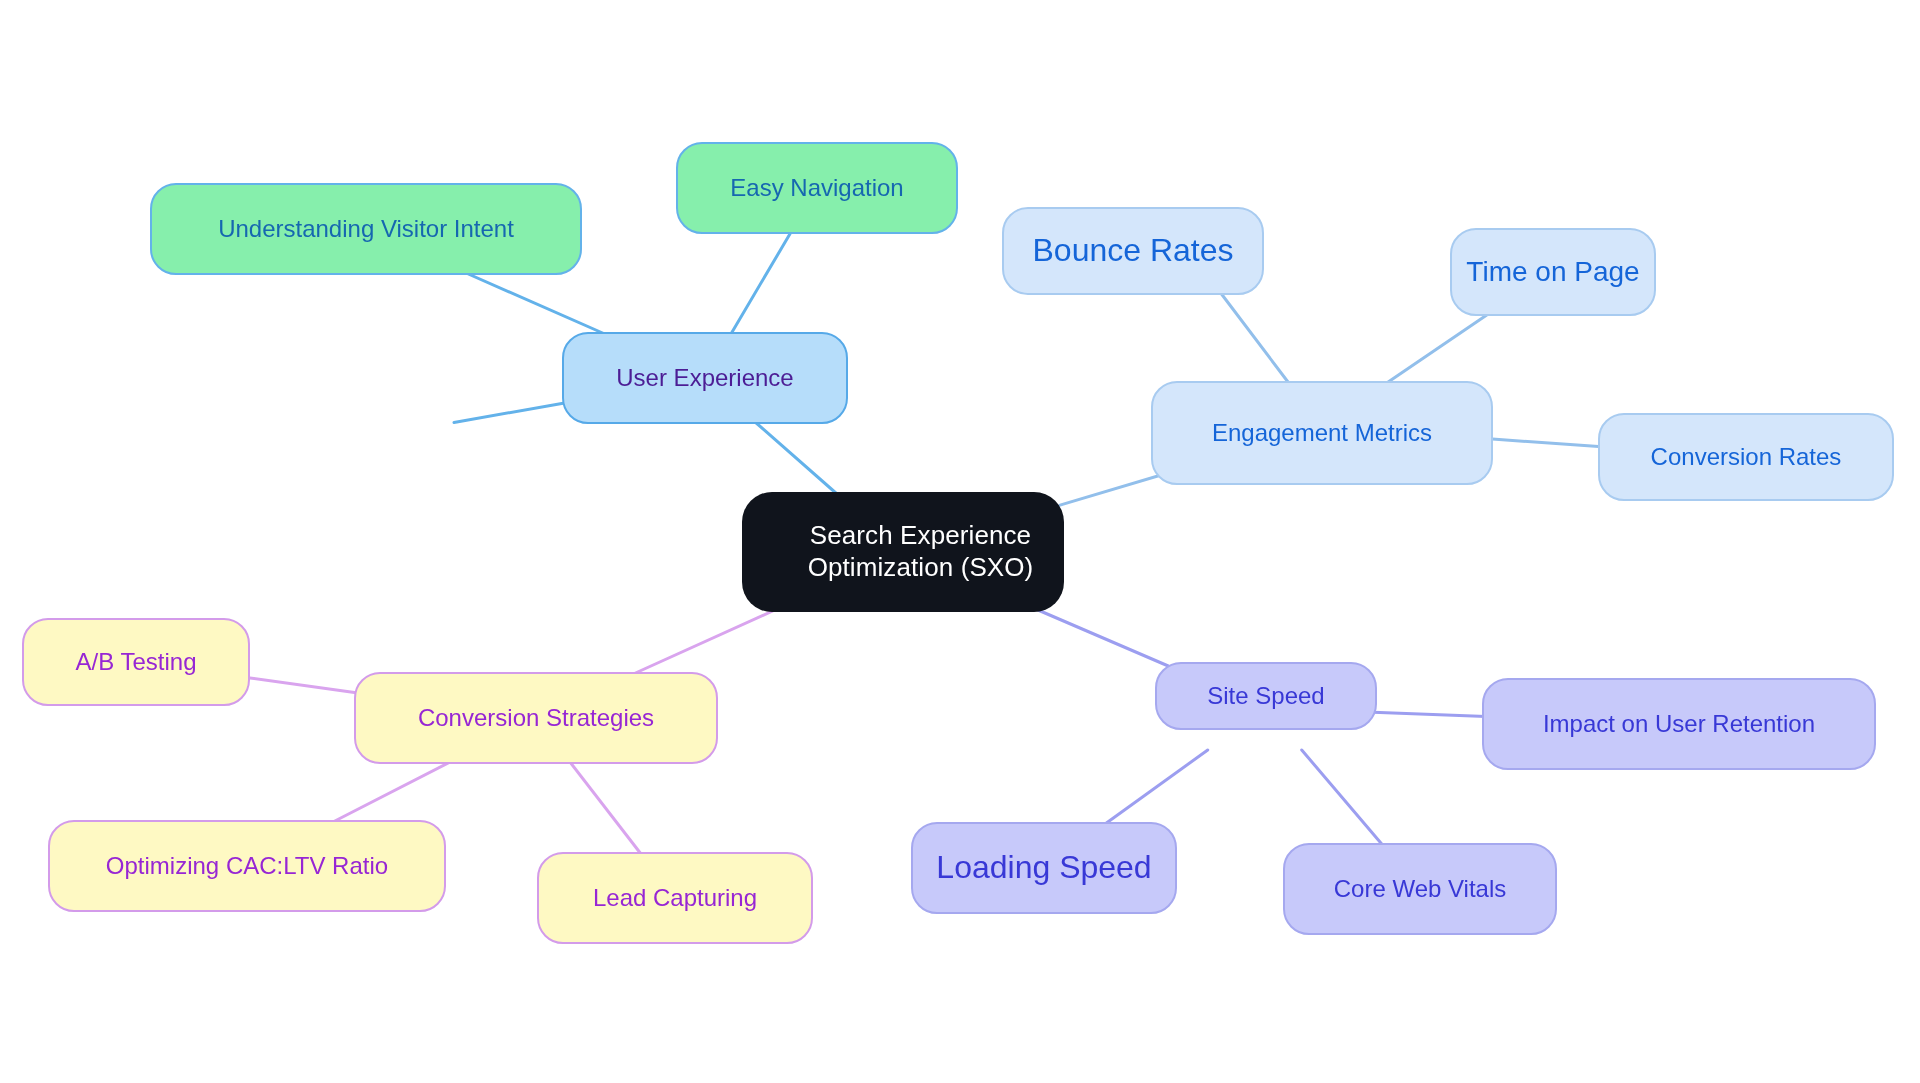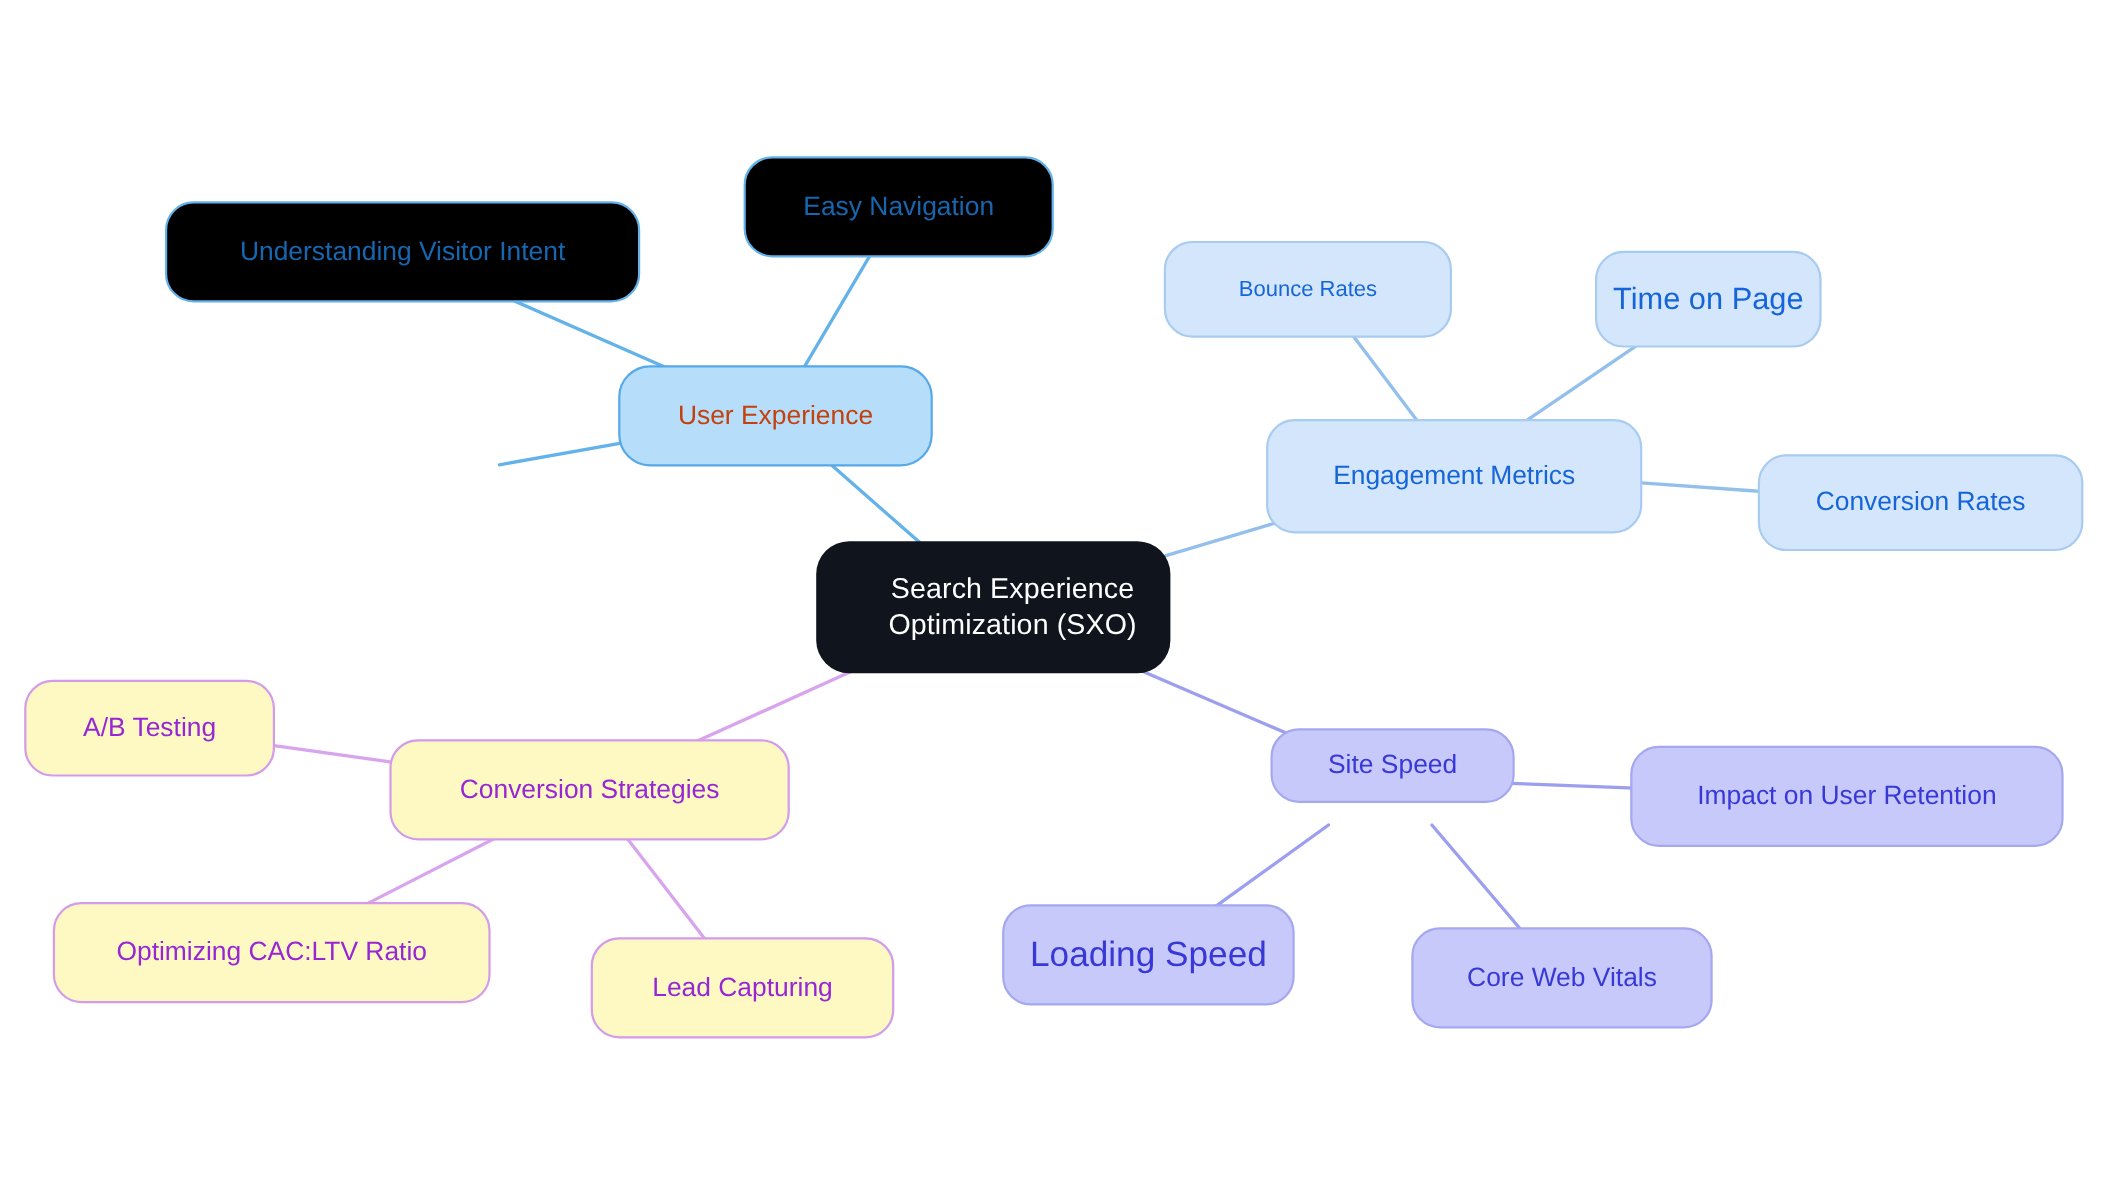--- a/index.html
+++ b/index.html
@@ -43,22 +43,22 @@
     border-radius: 30px;
     border-width: 0;
     font-size: 26px;
     letter-spacing: 0.1px;
   }
   .node .label {
     display: block;
     padding: 0 6px;
   }
   
-  .c-ux      { background:#b6ddfa; border-color:#56a9e8; color:#c2410c;border-radius:29px; }
-  .c-ux-leaf { background:#000000; border-color:#63b2ea; color:#1667b0; }
+  .c-ux      { background:#b6ddfa; border-color:#56a9e8; color:#4c1d95; }
+  .c-ux-leaf { background:#86efac; border-color:#63b2ea; color:#1667b0; }
   .c-em      { background:#d4e6fb; border-color:#a8cbf0; color:#1565d8; }
   .c-ss      { background:#c7c9fa; border-color:#a5a8ef; color:#3838d6; }
   .c-cs      { background:#fef9c3; border-color:#d39bea; color:#9726d4; }
   .c-root    { background:#10141c; color:#ffffff;padding-left:35px; }
 </style>
 </head>
 <body>
 
 <div id="canvas">
 
@@ -92,21 +92,21 @@
   <div class="node c-ux-leaf" id="n-understanding-visitor-intent" style="left: 150px; top: 183px; width: 432px; height: 92px; font-size: 24px;">
     <span class="label">Understanding Visitor Intent</span>
   </div>
   <div class="node c-ux-leaf" id="n-easy-navigation" style="left: 676px; top: 142px; width: 282px; height: 92px; font-size: 24px;">
     <span class="label">Easy Navigation</span>
   </div>
 
   <div class="node c-em" id="n-engagement-metrics" style="left: 1151px; top: 381px; width: 342px; height: 104px; font-size: 24px;">
     <span class="label">Engagement Metrics</span>
   </div>
-  <div class="node c-em" id="n-bounce-rates" style="left: 1058px; top: 207px; width: 262px; height: 88px; font-size: 20px; margin-top: 12px;">
+  <div class="node c-em" id="n-bounce-rates" style="left: 1002px; top: 207px; width: 262px; height: 88px; font-size: 32px;">
     <span class="label">Bounce Rates</span>
   </div>
   <div class="node c-em" id="n-time-on-page" style="left: 1450px; top: 228px; width: 206px; height: 88px; font-size: 28px;">
     <span class="label">Time on Page</span>
   </div>
   <div class="node c-em" id="n-conversion-rates" style="left: 1598px; top: 413px; width: 296px; height: 88px; font-size: 24px;">
     <span class="label">Conversion Rates</span>
   </div>
 
   <div class="node c-ss" id="n-site-speed" style="left: 1155px; top: 662px; width: 222px; height: 68px; font-size: 24px;">

